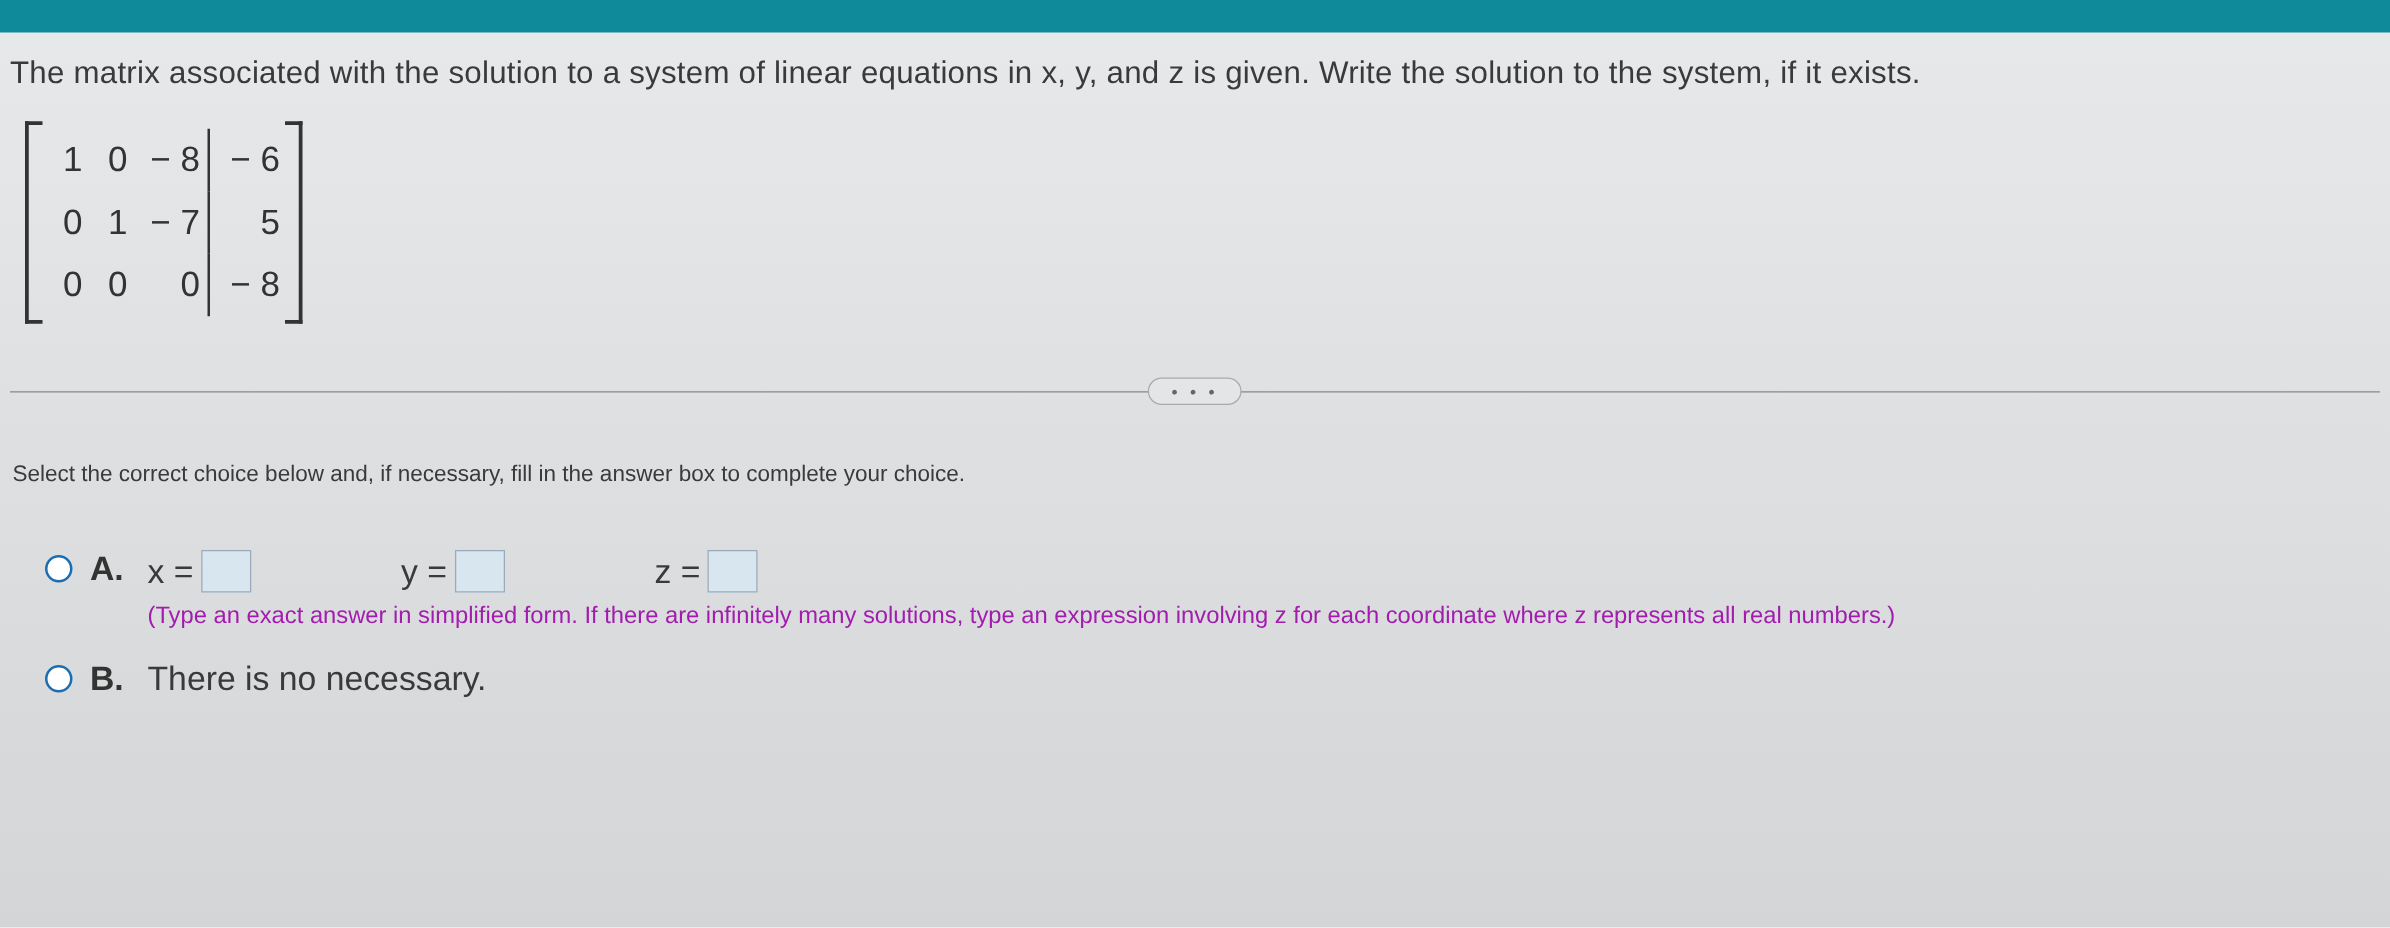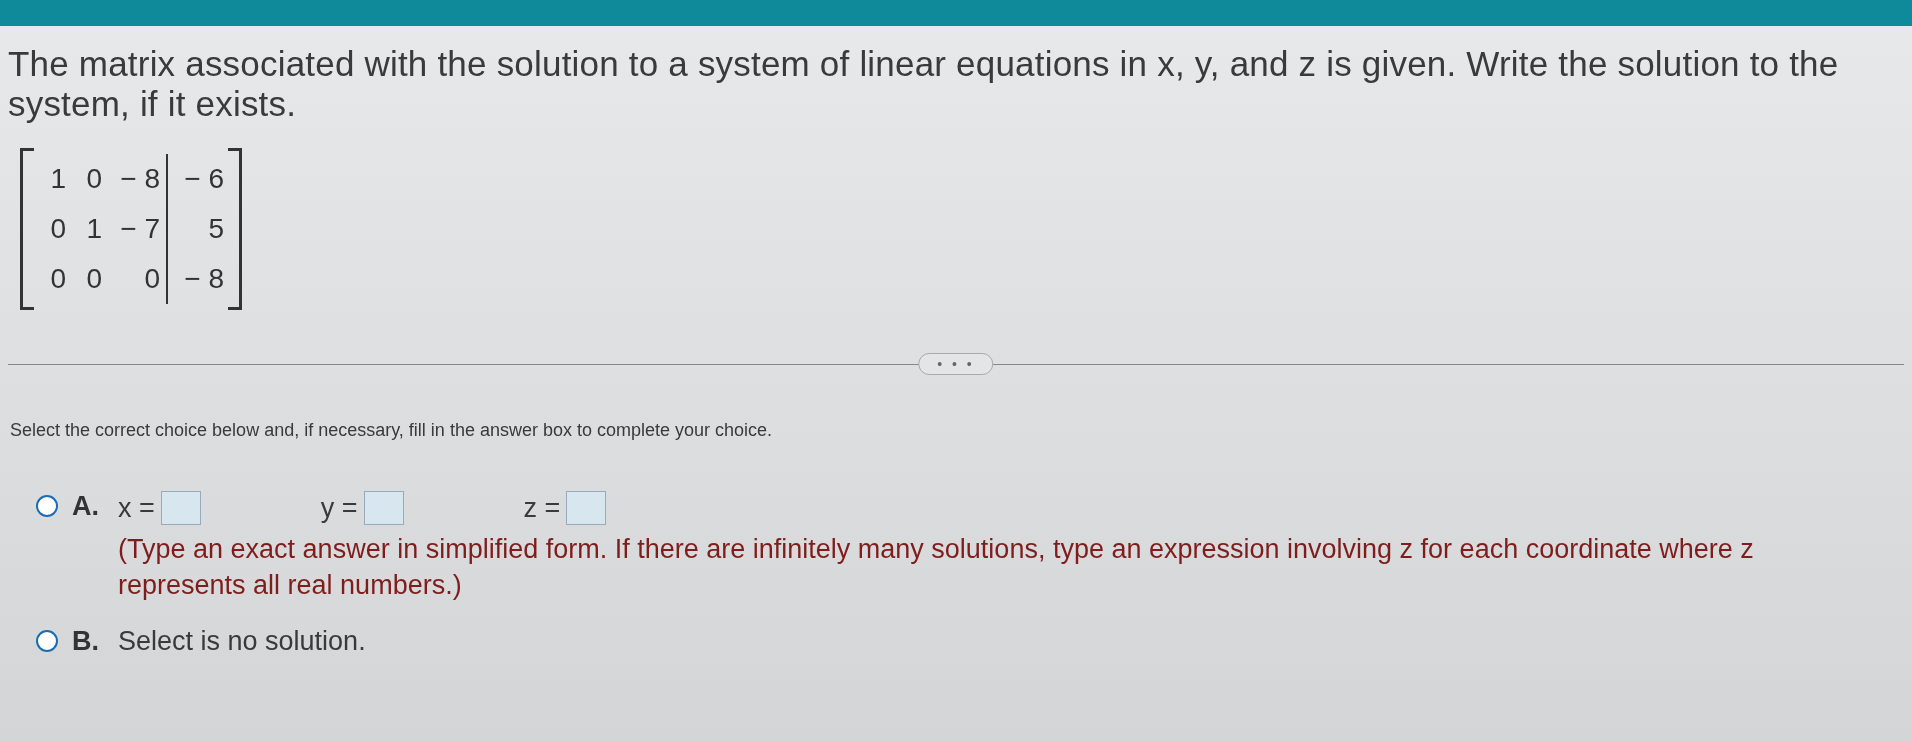--- a/index.html
+++ b/index.html
@@ -12,21 +12,21 @@
   }
   .topbar {
     height: 26px;
     background: #0e8a9b;
     width: 100%;
   }
   .content {
     padding: 18px 8px 0 8px;
   }
   .question-text {
-    font-size: 35px;
+    font-size: 25px;
     color: #3a3a3a;
     margin-bottom: 24px;
     letter-spacing: 0.2px;
   }
   .matrix-wrap {
     display: inline-flex;
     align-items: stretch;
     margin-left: 12px;
     margin-bottom: 40px;
   }
@@ -147,22 +147,22 @@
   .answer-box {
     display: inline-block;
     width: 40px;
     height: 34px;
     background: #d8e6ef;
     border: 1px solid #9ab;
     margin-left: 6px;
     vertical-align: middle;
   }
   .hint {
-    font-size: 27px;
-    color: #7f1d1d;
+    font-size: 19px;
+    color: #a21caf;
     line-height: 1.35;
     max-width: 1720px;
   }
 </style>
 </head>
 <body>
 
 <div class="topbar"></div>
 
 <div class="content">
@@ -222,16 +222,16 @@
           <span class="answer-box"></span>
         </span>
       </div>
       <div class="hint">(Type an exact answer in simplified form. If there are infinitely many solutions, type an expression involving z for each coordinate where z represents all real numbers.)</div>
     </div>
   </div>
 
   <div class="choice">
     <div class="radio"></div>
     <div class="choice-label">B.</div>
-    <div class="choice-body">Select is no solution.</div>
+    <div class="choice-body">There is no necessary.</div>
   </div>
 
 </div>
 
 </body></html>

